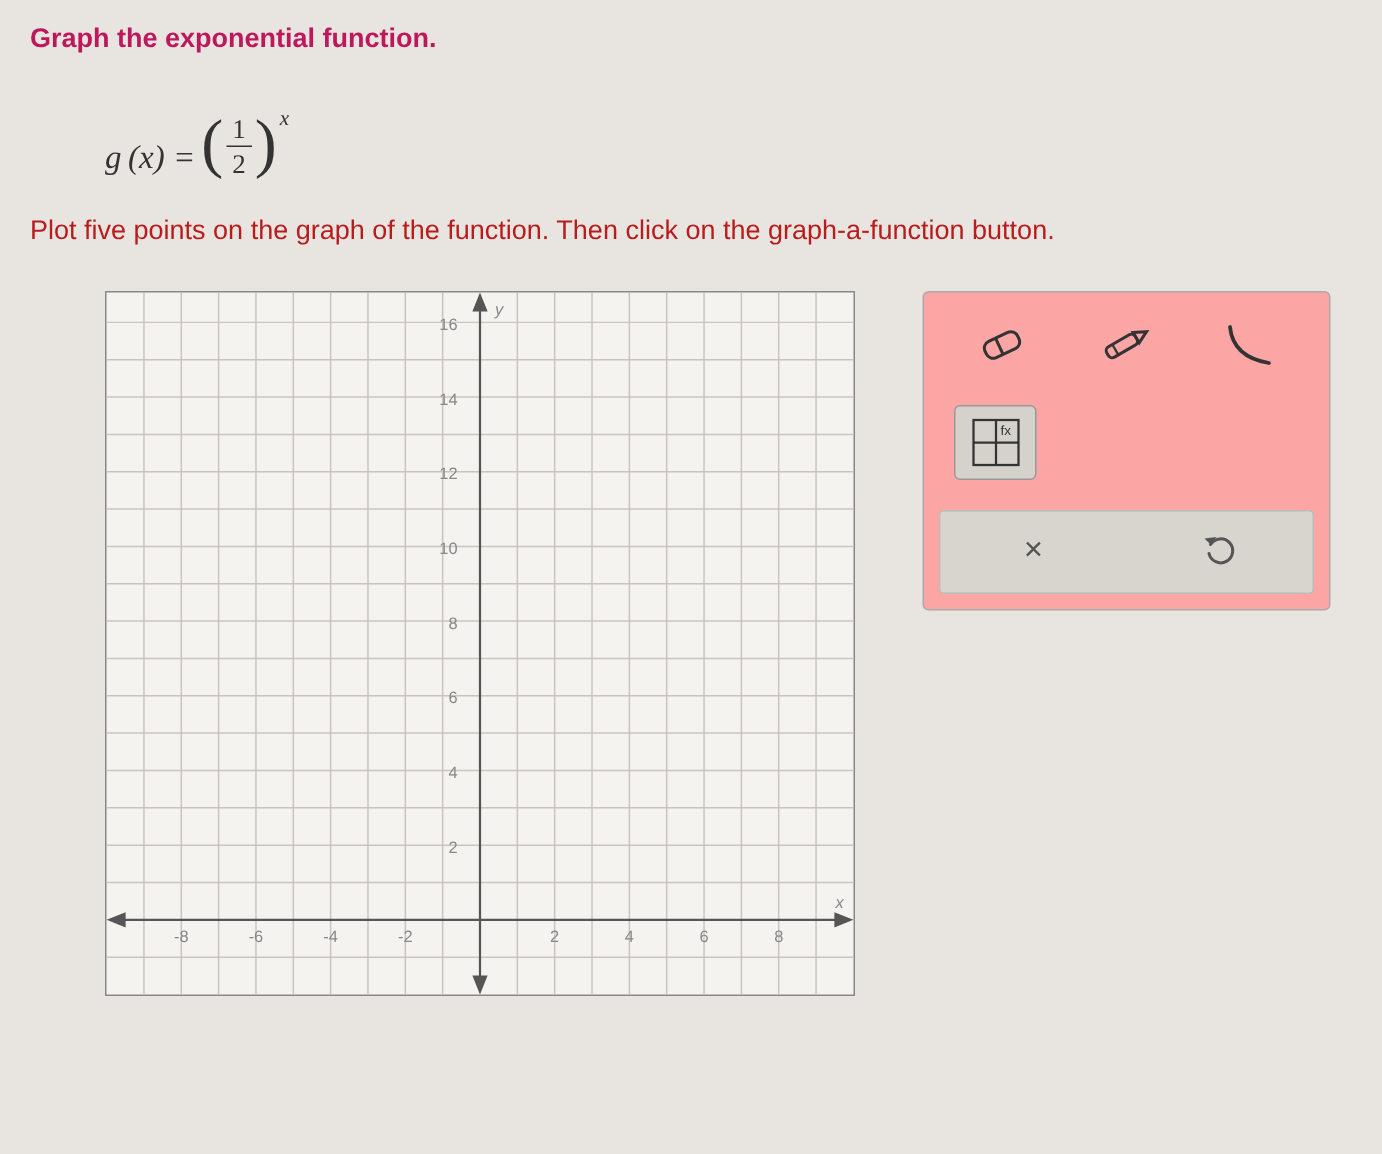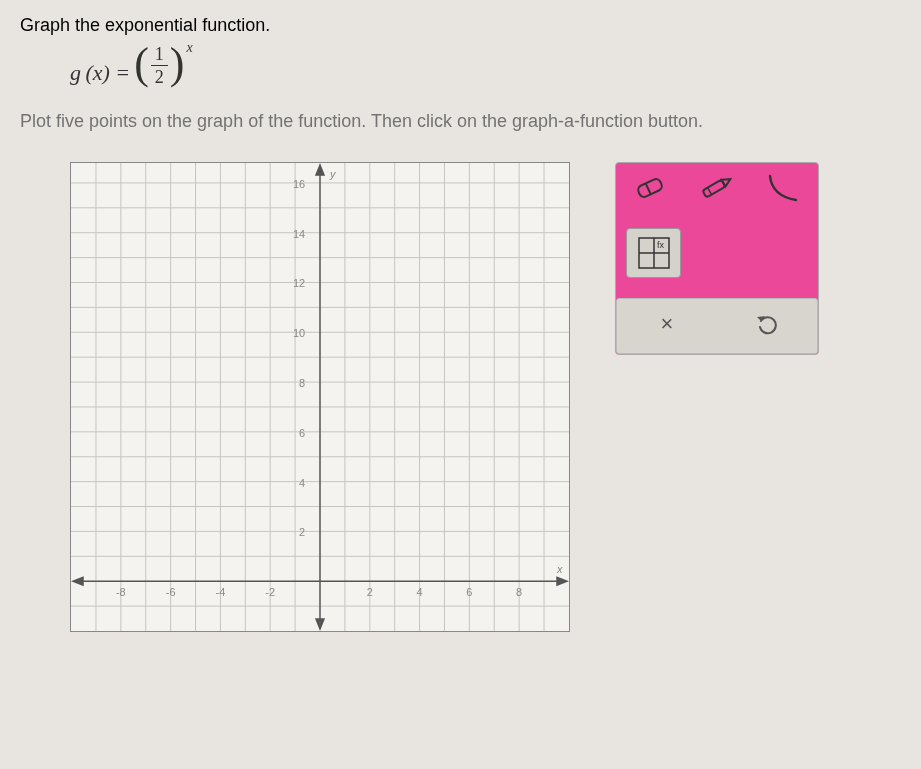--- a/index.html
+++ b/index.html
@@ -10,22 +10,23 @@
     body {
       font-family: Verdana, Geneva, sans-serif;
       background: #e8e5e0;
       width: 921px;
       height: 769px;
       padding: 15px 20px;
       color: #333;
     }
     .title {
       font-size: 18px;
-      color: #000000;
-      margin-bottom: 9px;
+      color: #be185d;
+      margin-bottom: 41px;
+      font-weight: bold;
     }
     .equation {
       margin-left: 50px;
       margin-bottom: 25px;
       font-family: 'Times New Roman', serif;
       font-size: 22px;
       font-style: italic;
       display: flex;
       align-items: center;
     }
@@ -58,21 +59,21 @@
       padding-top: 2px;
     }
     .equation .exp {
       font-size: 14px;
       position: relative;
       top: -18px;
       margin-left: 2px;
     }
     .instructions {
       font-size: 18px;
-      color: #737373;
+      color: #b91c1c;
       margin-bottom: 30px;
     }
     .workspace {
       display: flex;
       align-items: flex-start;
       gap: 45px;
       margin-left: 50px;
     }
     .graph-box {
       width: 500px;
@@ -80,25 +81,25 @@
       border: 1px solid #888;
       background: #f5f3ef;
       position: relative;
       overflow: hidden;
     }
     .graph-svg {
       width: 100%;
       height: 100%;
     }
     .toolbox {
-      width: 204px;
+      width: 272px;
       border: 1px solid #aaa;
       border-radius: 4px;
-      background: #ec4899;
-      padding: 0;
+      background: #fca5a5;
+      padding: 10px;
     }
     .tool-row {
       display: flex;
       justify-content: space-around;
       align-items: center;
       margin-bottom: 15px;
     }
     .tool-btn {
       width: 55px;
       height: 50px;

